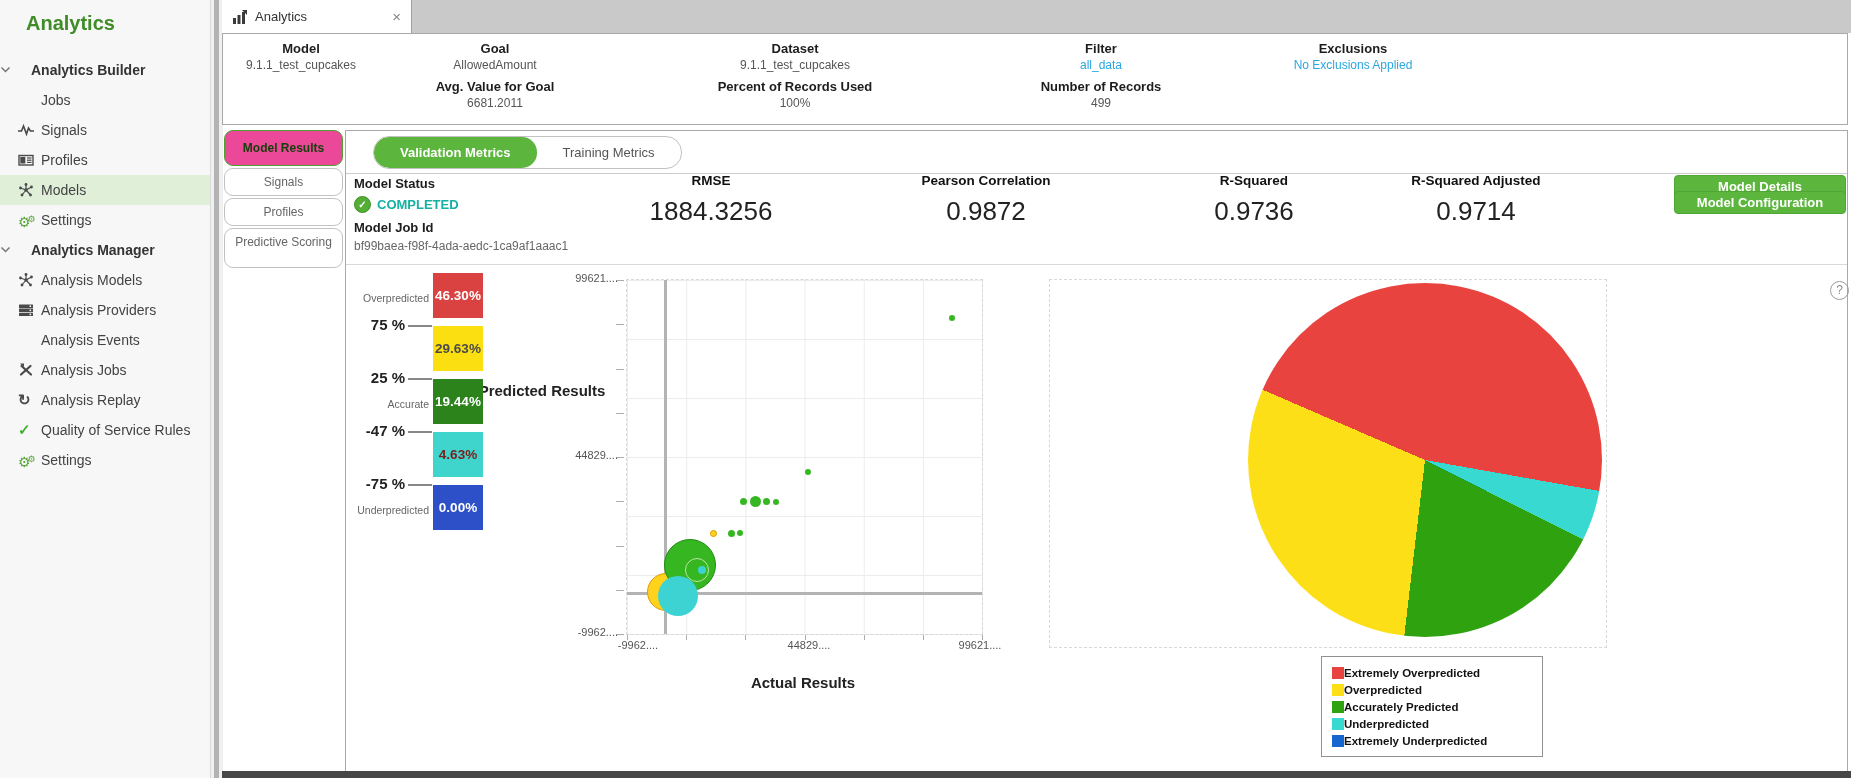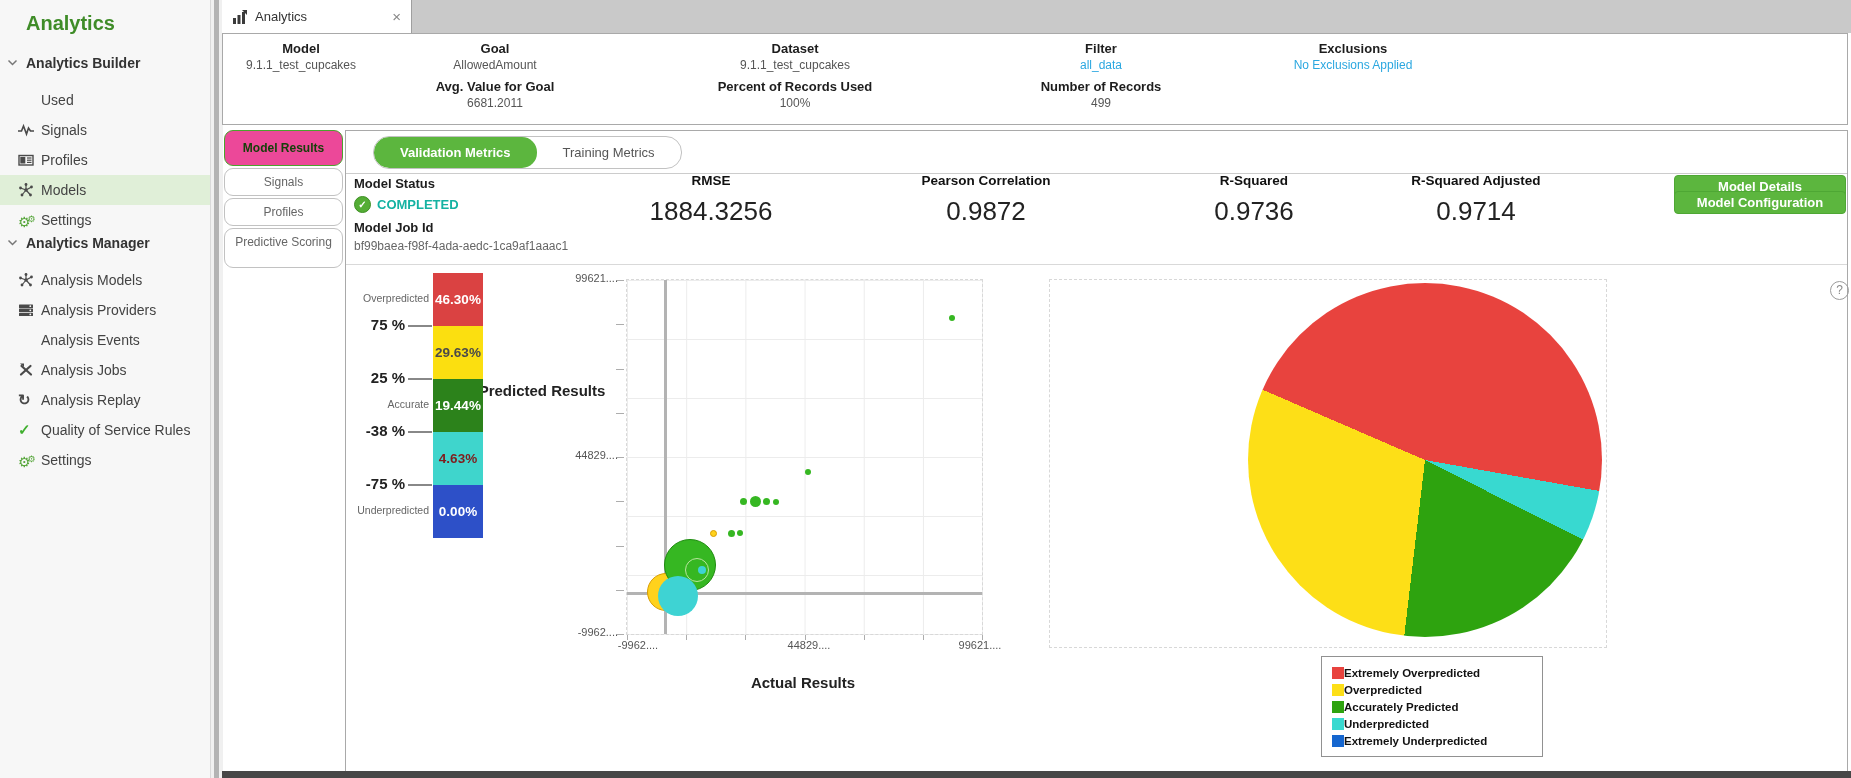--- a/index.html
+++ b/index.html
@@ -2,21 +2,21 @@
 <html><head>
 <meta charset="utf-8">
 <style>
   html,body{margin:0;padding:0;background:#fff;overflow:hidden;}
   .page{position:relative;width:1851px;height:778px;background:#fff;
         font-family:"Liberation Sans",sans-serif;overflow:hidden;}
 
   
   .sidebar{position:absolute;left:0;top:0;width:210px;height:778px;background:#f7f7f7;}
   .sidebar h1{margin:12px 0 20px 26px;font-size:20px;color:#3f8c28;font-weight:bold;}
-  .side-header{height:30px;display:flex;align-items:flex-start;padding-left:7px;gap:8px;
+  .side-header{height:30px;display:flex;align-items:center;padding-left:0;gap:20px;
                font-weight:bold;font-size:14px;color:#333;cursor:pointer;}
   .side-item{height:30px;display:flex;align-items:center;padding-left:18px;
              font-size:14px;color:#434343;cursor:pointer;}
   .side-item .s-icon{width:21px;height:16px;display:inline-flex;align-items:center;flex:0 0 21px;}
   .side-item.active{background:#e0efd8;}
   .s-label{margin-left:2px;white-space:nowrap;}
 
   .splitter{position:absolute;left:210px;top:0;width:12px;height:778px;background:#f0f0f0;border-left:1px solid #d9d9d9;}
   .splitter-bar{position:absolute;left:3px;top:0;width:5px;height:778px;background:#b3b3b3;}
 
@@ -65,21 +65,21 @@
   .m-label{font-size:13.5px;font-weight:bold;color:#111;}
   .m-value{font-size:26px;color:#222;margin-top:8px;}
 
   #actions{position:absolute;left:1328px;top:0;width:172px;height:110px;}
   .action-btn{position:absolute;left:0;width:172px;height:23px;line-height:22px;background:#5cb63e;
               border:1px solid #4ea734;border-radius:4px;color:#fff;font-weight:bold;font-size:13px;
               text-align:center;cursor:pointer;box-sizing:border-box;}
 
   
   #bar-area{position:absolute;left:0;top:0;width:100%;height:100%;}
-  .band{position:absolute;left:87px;width:50px;height:53px;display:flex;align-items:center;
+  .band{position:absolute;left:87px;width:50px;height:45px;display:flex;align-items:center;
         justify-content:center;font-size:13.5px;font-weight:bold;}
   .band-name{position:absolute;width:83px;text-align:right;font-size:10.5px;color:#666;}
   .bnd-label{position:absolute;width:59px;text-align:right;font-size:15px;font-weight:bold;color:#222;}
   .bnd-tick{position:absolute;height:2px;background:#888;}
   .bar-title{position:absolute;left:130px;top:250px;width:132px;text-align:center;
              font-size:15px;font-weight:bold;color:#222;line-height:19px;}
 
   
   #scatter-area{position:absolute;left:0;top:0;width:100%;height:100%;}
   #plot{position:absolute;left:280px;top:148px;width:355px;height:354px;border:1px dashed #d8d8d8;
@@ -118,21 +118,21 @@
     <h1>Analytics</h1>
     <div id="sidebar-sections">
         <div class="side-header">
           <span class="chev"><svg width="11" height="11" viewBox="0 0 11 11">
               <polyline points="1.5,3.5 5.5,7.5 9.5,3.5" fill="none" stroke="#777" stroke-width="1.5"></polyline>
             </svg></span>
           <span class="sh-label">Analytics Builder</span>
         </div>
         <div class="side-item">
           <span class="s-icon"></span>
-          <span class="s-label">Used</span>
+          <span class="s-label">Jobs</span>
         </div>
         <div class="side-item">
           <span class="s-icon">
             <svg width="17" height="16" viewBox="0 0 17 16">
               <polyline points="0,9 3.5,9 5.5,4 8.5,12 10.5,6 12.5,9 16,9" fill="none" stroke="#4a4a4a" stroke-width="1.6"></polyline>
             </svg>
           </span>
           <span class="s-label">Signals</span>
         </div>
         <div class="side-item">
@@ -369,21 +369,21 @@
         <div class="band" style="top: 195px; background: rgb(251, 223, 16); color: rgb(74, 74, 74);">29.63%</div>
         <div class="band" style="top: 248px; background: rgb(44, 130, 27); color: rgb(255, 255, 255);">19.44%</div>
         <div class="band-name" style="top: 267px;">Accurate</div>
         <div class="band" style="top: 301px; background: rgb(63, 213, 204); color: #7f1d1d;">4.63%</div>
         <div class="band" style="top: 354px; background: rgb(45, 80, 200); color: rgb(255, 255, 255);">0.00%</div>
         <div class="band-name" style="top: 373px;">Underpredicted</div>
         <div class="bnd-label" style="top: 185px;">75 %</div>
         <div class="bnd-tick" style="left: 62px; top: 194px; width: 24px;"></div>
         <div class="bnd-label" style="top: 238px;">25 %</div>
         <div class="bnd-tick" style="left: 62px; top: 247px; width: 24px;"></div>
-        <div class="bnd-label" style="top: 291px;">-38 %</div>
+        <div class="bnd-label" style="top: 291px;">-47 %</div>
         <div class="bnd-tick" style="left: 62px; top: 300px; width: 24px;"></div>
         <div class="bnd-label" style="top: 344px;">-75 %</div>
         <div class="bnd-tick" style="left: 62px; top: 353px; width: 24px;"></div>
       </div>
 
     <div id="scatter-area">
       <div id="plot">
         <div class="axis-v"></div>
         <div class="axis-h"></div>
       <div class="mtick" style="left: -11px; top: 0px; width: 8px; height: 1px;"></div>

